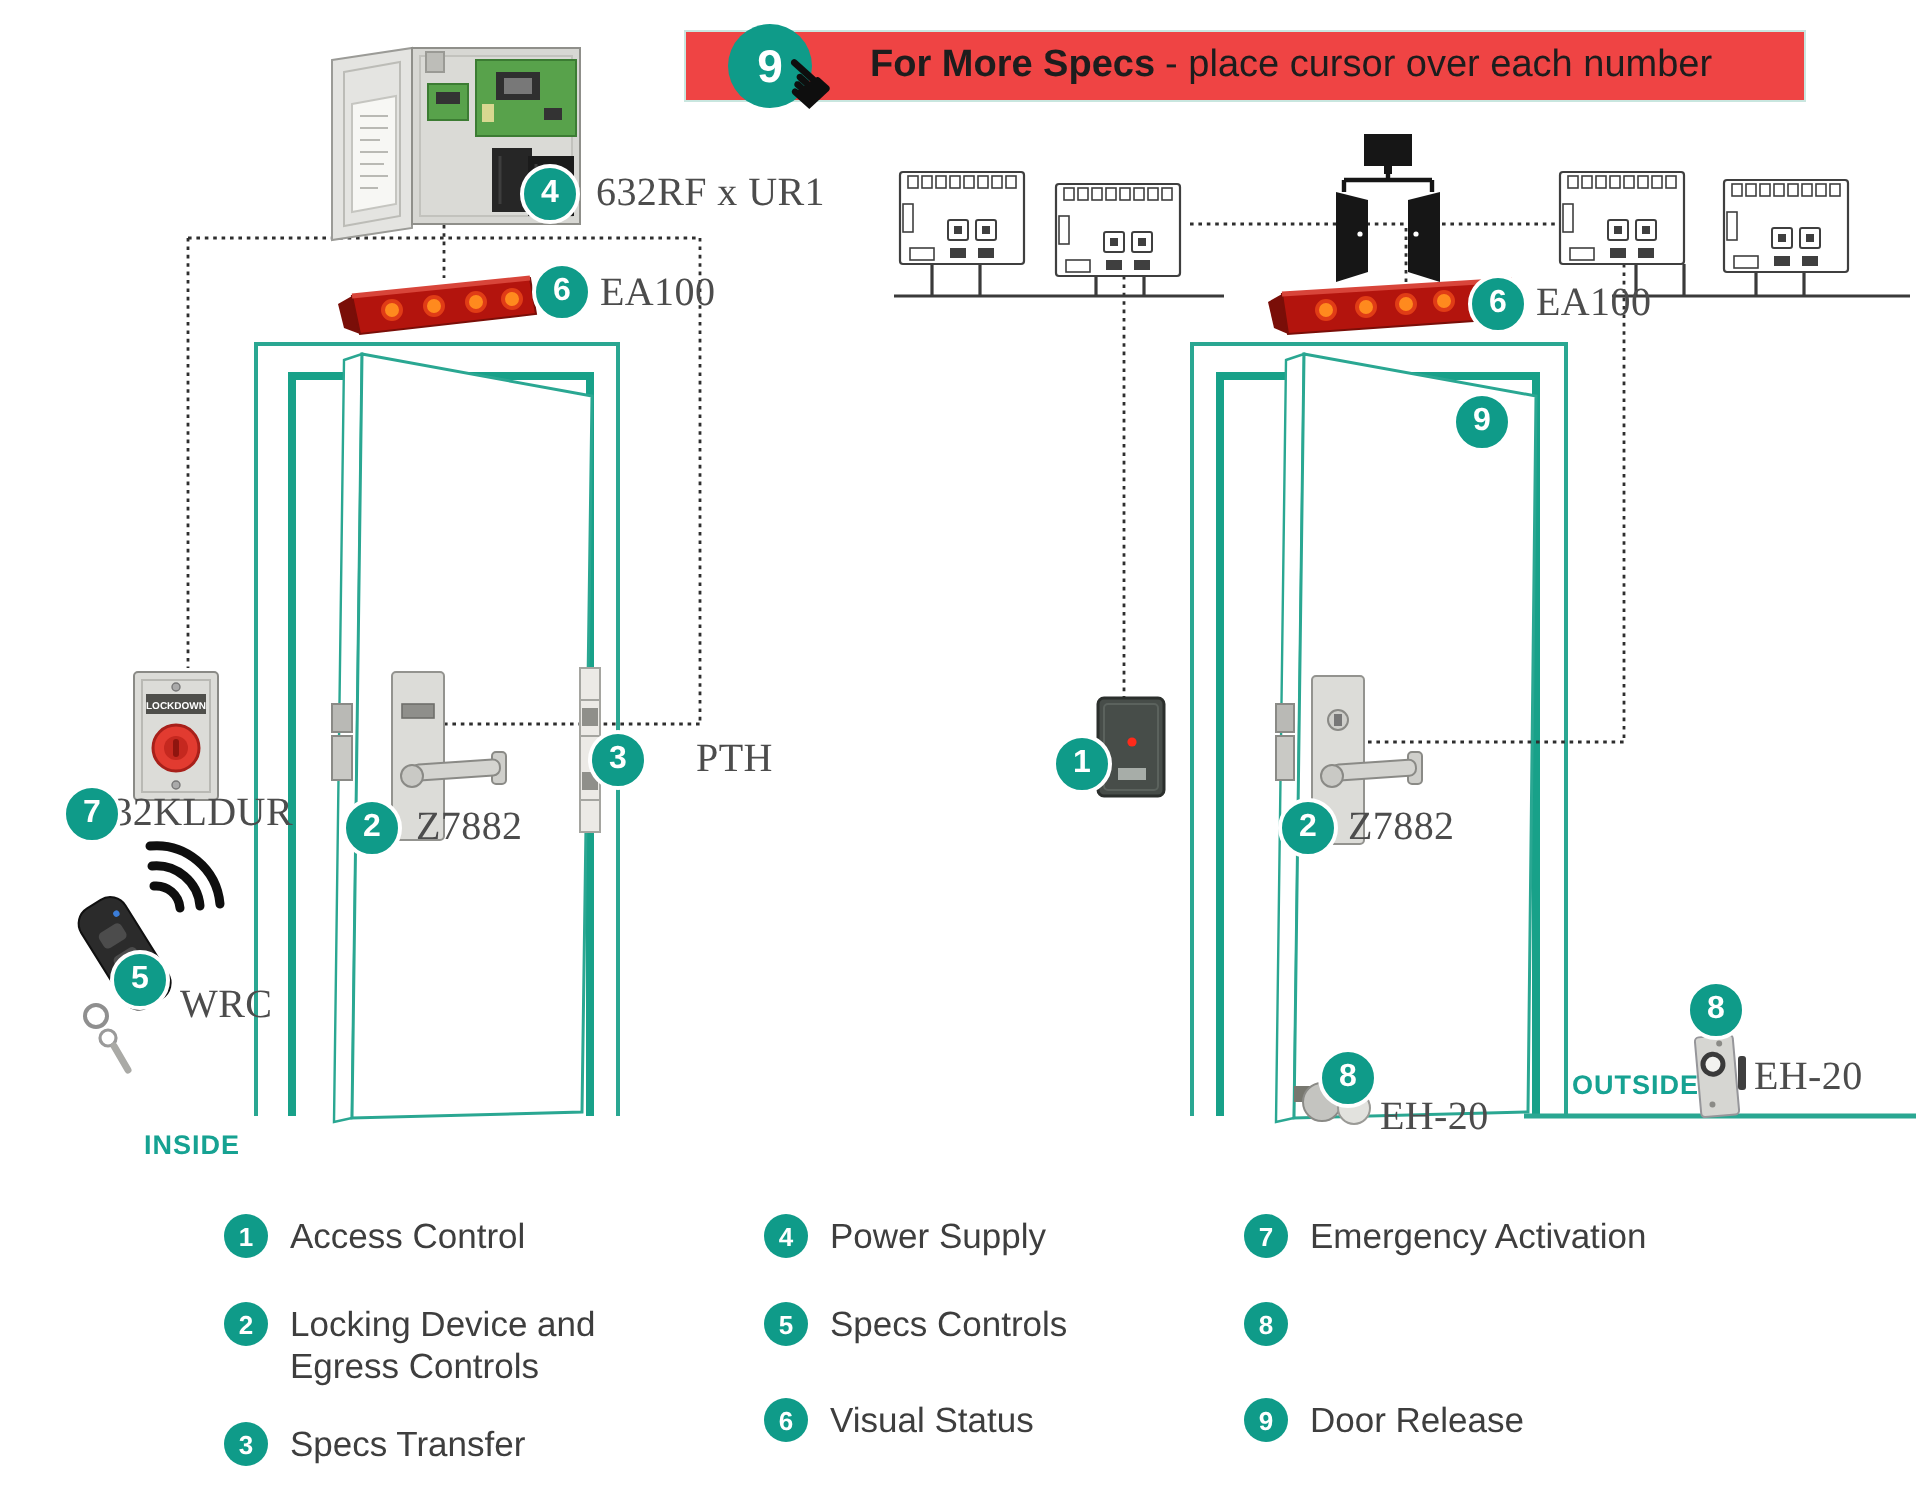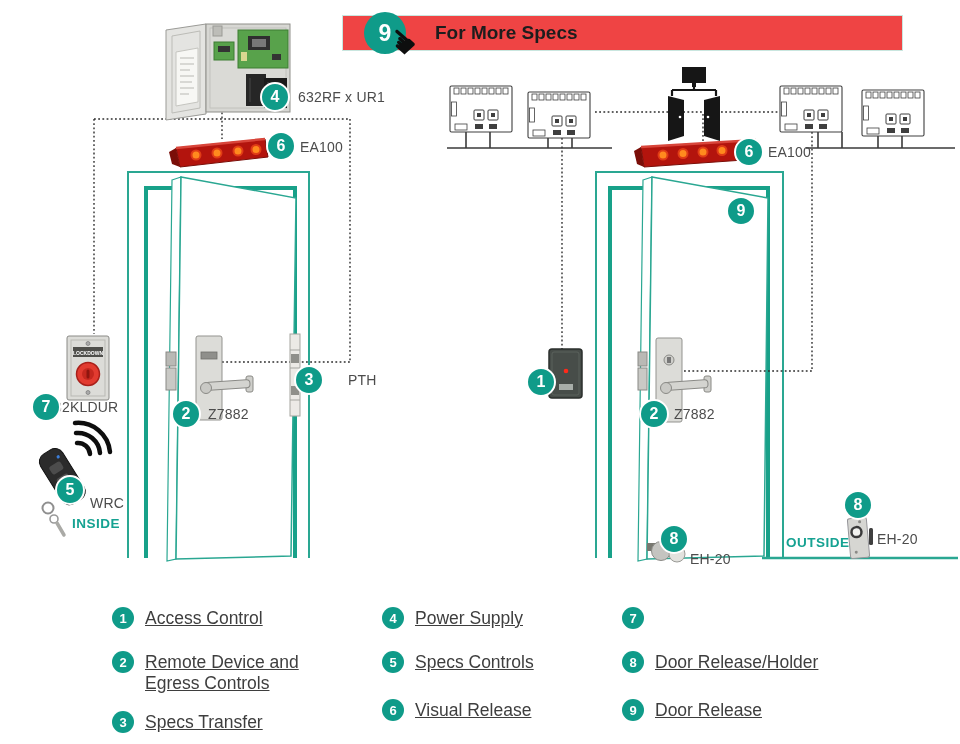--- a/index.html
+++ b/index.html
@@ -13,22 +13,22 @@
   .canvas{position:relative;width:960px;height:744px;background:#fff;overflow:hidden;}
   svg.art{position:absolute;left:0;top:0;}
 
   .badge{
     position:absolute;width:30px;height:30px;box-sizing:border-box;
     border-radius:50%;background:var(--teal);color:#fff;
     font-weight:bold;font-size:16px;display:flex;align-items:center;justify-content:center;
     border:2px solid #fff;z-index:5;line-height:1;
   }
   .part-label{
-    position:absolute;transform:translateY(-50%);font-size:14px;color:var(--txt);
-    white-space:nowrap;z-index:4;letter-spacing:.2px;
+    position:absolute;transform:translateY(-50%);font-size:20px;color:var(--txt);
+    white-space:nowrap;z-index:4;letter-spacing:.2px;font-family:Liberation Serif, serif;
   }
   .zone{
     position:absolute;font-size:13.5px;font-weight:bold;color:#16a292;
     letter-spacing:.5px;z-index:4;
   }
   .banner{
     position:absolute;left:342px;top:15px;width:561px;height:36px;box-sizing:border-box;
     border:1px solid #c9e6df;background:#ef4444;display:flex;align-items:center;
     padding-left:92px;font-size:19px;color:#1d1d1d;z-index:2;
   }
@@ -41,21 +41,21 @@
   .hand{
     position:absolute;left:387px;top:25px;font-size:33px;color:#0e0e0e;
     transform:rotate(42deg);font-family:"DejaVu Sans",sans-serif;z-index:7;line-height:1;
   }
   .legend-item{position:absolute;display:flex;gap:11px;align-items:flex-start;z-index:4;}
   .legend-badge{
     width:22px;height:22px;border-radius:50%;background:var(--teal);color:#fff;
     font-size:13px;font-weight:bold;display:flex;align-items:center;justify-content:center;
     flex-shrink:0;margin-top:-1px;line-height:1;
   }
-  .legend-label{font-size:17.5px;color:#3e3e3e;line-height:1.18;text-decoration:underline;}
+  .legend-label{font-size:17.5px;color:#3e3e3e;line-height:1.18;}
 </style>
 </head>
 <body>
 
 <div class="canvas">
 
   <svg class="art" width="960" height="744" viewBox="0 0 960 744">
     <defs>
       <g id="pcb">
         <rect x="0" y="0" width="62" height="46" rx="1.5" fill="#fff" stroke="#3f3f3f" stroke-width="1.1"></rect>
@@ -272,20 +272,21 @@
         <circle cx="857" cy="532" r="5" fill="#f2f2ef" stroke="#3a3a3a" stroke-width="2.5"></circle>
         <circle cx="861" cy="522" r="1.5" fill="#8a8a86"></circle>
         <circle cx="855" cy="552" r="1.5" fill="#8a8a86"></circle>
       </g>
       <rect x="869" y="528" width="4" height="17" rx="1.5" fill="#3f3f3f"></rect>
     </g>
   </svg>
 
   <div class="banner">
     <span class="bold">For More Specs</span>
+    <span>- place  cursor over each number</span>
   </div>
   <div class="banner-badge">9</div>
   <span class="hand">☚</span>
 
   <div class="badge" style="left:260px;top:82px">4</div>
   <div class="badge" style="left:266px;top:131px">6</div>
   <div class="badge" style="left:294px;top:365px">3</div>
   <div class="badge" style="left:171px;top:399px">2</div>
   <div class="badge" style="left:31px;top:392px">7</div>
   <div class="badge" style="left:55px;top:475px">5</div>
@@ -300,54 +301,54 @@
   <div class="part-label" style="left:300px;top:147px">EA100</div>
   <div class="part-label" style="left:348px;top:380px">PTH</div>
   <div class="part-label" style="left:208px;top:414px">Z7882</div>
   <div class="part-label" style="left:46px;top:407px">432KLDUR</div>
   <div class="part-label" style="left:90px;top:503px">WRC</div>
   <div class="part-label" style="left:768px;top:152px">EA100</div>
   <div class="part-label" style="left:674px;top:414px">Z7882</div>
   <div class="part-label" style="left:690px;top:559px">EH-20</div>
   <div class="part-label" style="left:877px;top:539px">EH-20</div>
 
-  <div class="zone" style="left:72px;top:516px">INSIDE</div>
+  <div class="zone" style="left:72px;top:565px">INSIDE</div>
   <div class="zone" style="left:786px;top:535px">OUTSIDE</div>
 
   <div class="legend-item" style="left:112px;top:608px">
     <span class="legend-badge">1</span>
     <span class="legend-label">Access Control</span>
   </div>
   <div class="legend-item" style="left:112px;top:652px;width:200px">
     <span class="legend-badge">2</span>
-    <span class="legend-label" style="max-width:165px">Remote Device and Egress Controls</span>
+    <span class="legend-label" style="max-width:165px">Locking Device and Egress Controls</span>
   </div>
   <div class="legend-item" style="left:112px;top:712px">
     <span class="legend-badge">3</span>
     <span class="legend-label">Specs Transfer</span>
   </div>
 
   <div class="legend-item" style="left:382px;top:608px">
     <span class="legend-badge">4</span>
     <span class="legend-label">Power Supply</span>
   </div>
   <div class="legend-item" style="left:382px;top:652px">
     <span class="legend-badge">5</span>
     <span class="legend-label">Specs Controls</span>
   </div>
   <div class="legend-item" style="left:382px;top:700px">
     <span class="legend-badge">6</span>
-    <span class="legend-label">Visual Release</span>
+    <span class="legend-label">Visual Status</span>
   </div>
 
   <div class="legend-item" style="left:622px;top:608px">
     <span class="legend-badge">7</span>
+    <span class="legend-label">Emergency Activation</span>
   </div>
   <div class="legend-item" style="left:622px;top:652px">
     <span class="legend-badge">8</span>
-    <span class="legend-label">Door Release/Holder</span>
   </div>
   <div class="legend-item" style="left:622px;top:700px">
     <span class="legend-badge">9</span>
     <span class="legend-label">Door Release</span>
   </div>
 
 </div>
 
 </body></html>

